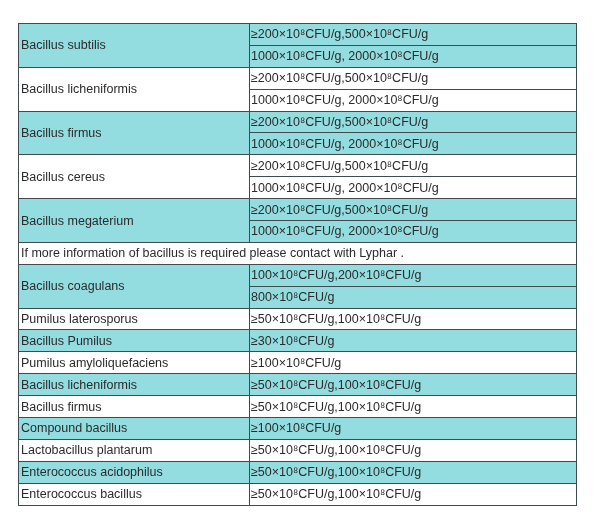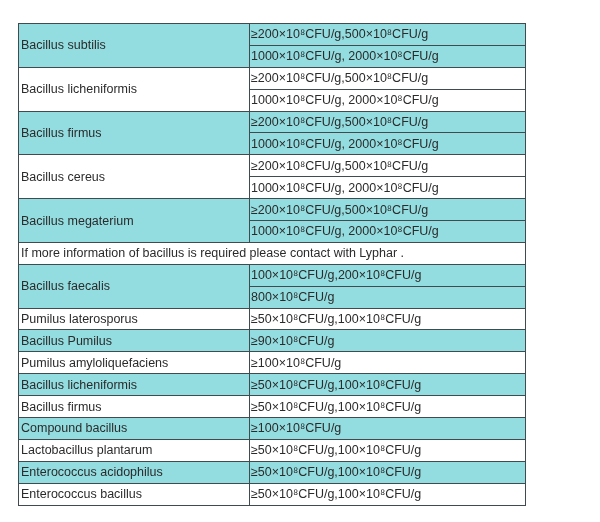--- a/index.html
+++ b/index.html
@@ -1,18 +1,18 @@
 <!DOCTYPE html>
 <html><head>
   <meta charset="utf-8">
   <style>
     html, body { margin: 0; padding: 0; background: #ffffff; }
     body { width: 600px; height: 522px; position: relative; overflow: hidden; }
     .wrap { position: absolute; left: 18px; top: 23px; width: 561px; }
-    table { border-collapse: collapse; width: 508px; table-layout: fixed;
+    table { border-collapse: collapse; width: 559px; table-layout: fixed;
             font-family: "Liberation Sans", sans-serif; font-size: 12.5px; color: #2b2b2b; }
     td { border: 1px solid #3f4b4e; padding: 0 0 0 2px; height: 20.9px; line-height: 20px;
          white-space: nowrap; overflow: hidden; vertical-align: middle; }
     td.name { width: 228px; }
     td.spec { padding-left: 1px; }
     tr.teal td { background: #93dde0; }
     tr.white td { background: #ffffff; }
     td.note { background: #ffffff; }
   </style>
 </head>
@@ -60,34 +60,34 @@
       </tr>
       <tr class="teal">
         <td class="spec">1000×10⁸CFU/g, 2000×10⁸CFU/g</td>
       </tr>
 
       <tr class="white">
         <td class="note" colspan="2">If more information of bacillus is required please contact with Lyphar .</td>
       </tr>
 
       <tr class="teal">
-        <td class="name" rowspan="2">Bacillus faecalis</td>
+        <td class="name" rowspan="2">Bacillus coagulans</td>
         <td class="spec">100×10⁸CFU/g,200×10⁸CFU/g</td>
       </tr>
       <tr class="teal">
         <td class="spec">800×10⁸CFU/g</td>
       </tr>
 
       <tr class="white">
         <td class="name">Pumilus laterosporus</td>
         <td class="spec">≥50×10⁸CFU/g,100×10⁸CFU/g</td>
       </tr>
       <tr class="teal">
         <td class="name">Bacillus Pumilus</td>
-        <td class="spec">≥90×10⁸CFU/g</td>
+        <td class="spec">≥30×10⁸CFU/g</td>
       </tr>
       <tr class="white">
         <td class="name">Pumilus amyloliquefaciens</td>
         <td class="spec">≥100×10⁸CFU/g</td>
       </tr>
       <tr class="teal">
         <td class="name">Bacillus licheniformis</td>
         <td class="spec">≥50×10⁸CFU/g,100×10⁸CFU/g</td>
       </tr>
       <tr class="white">

